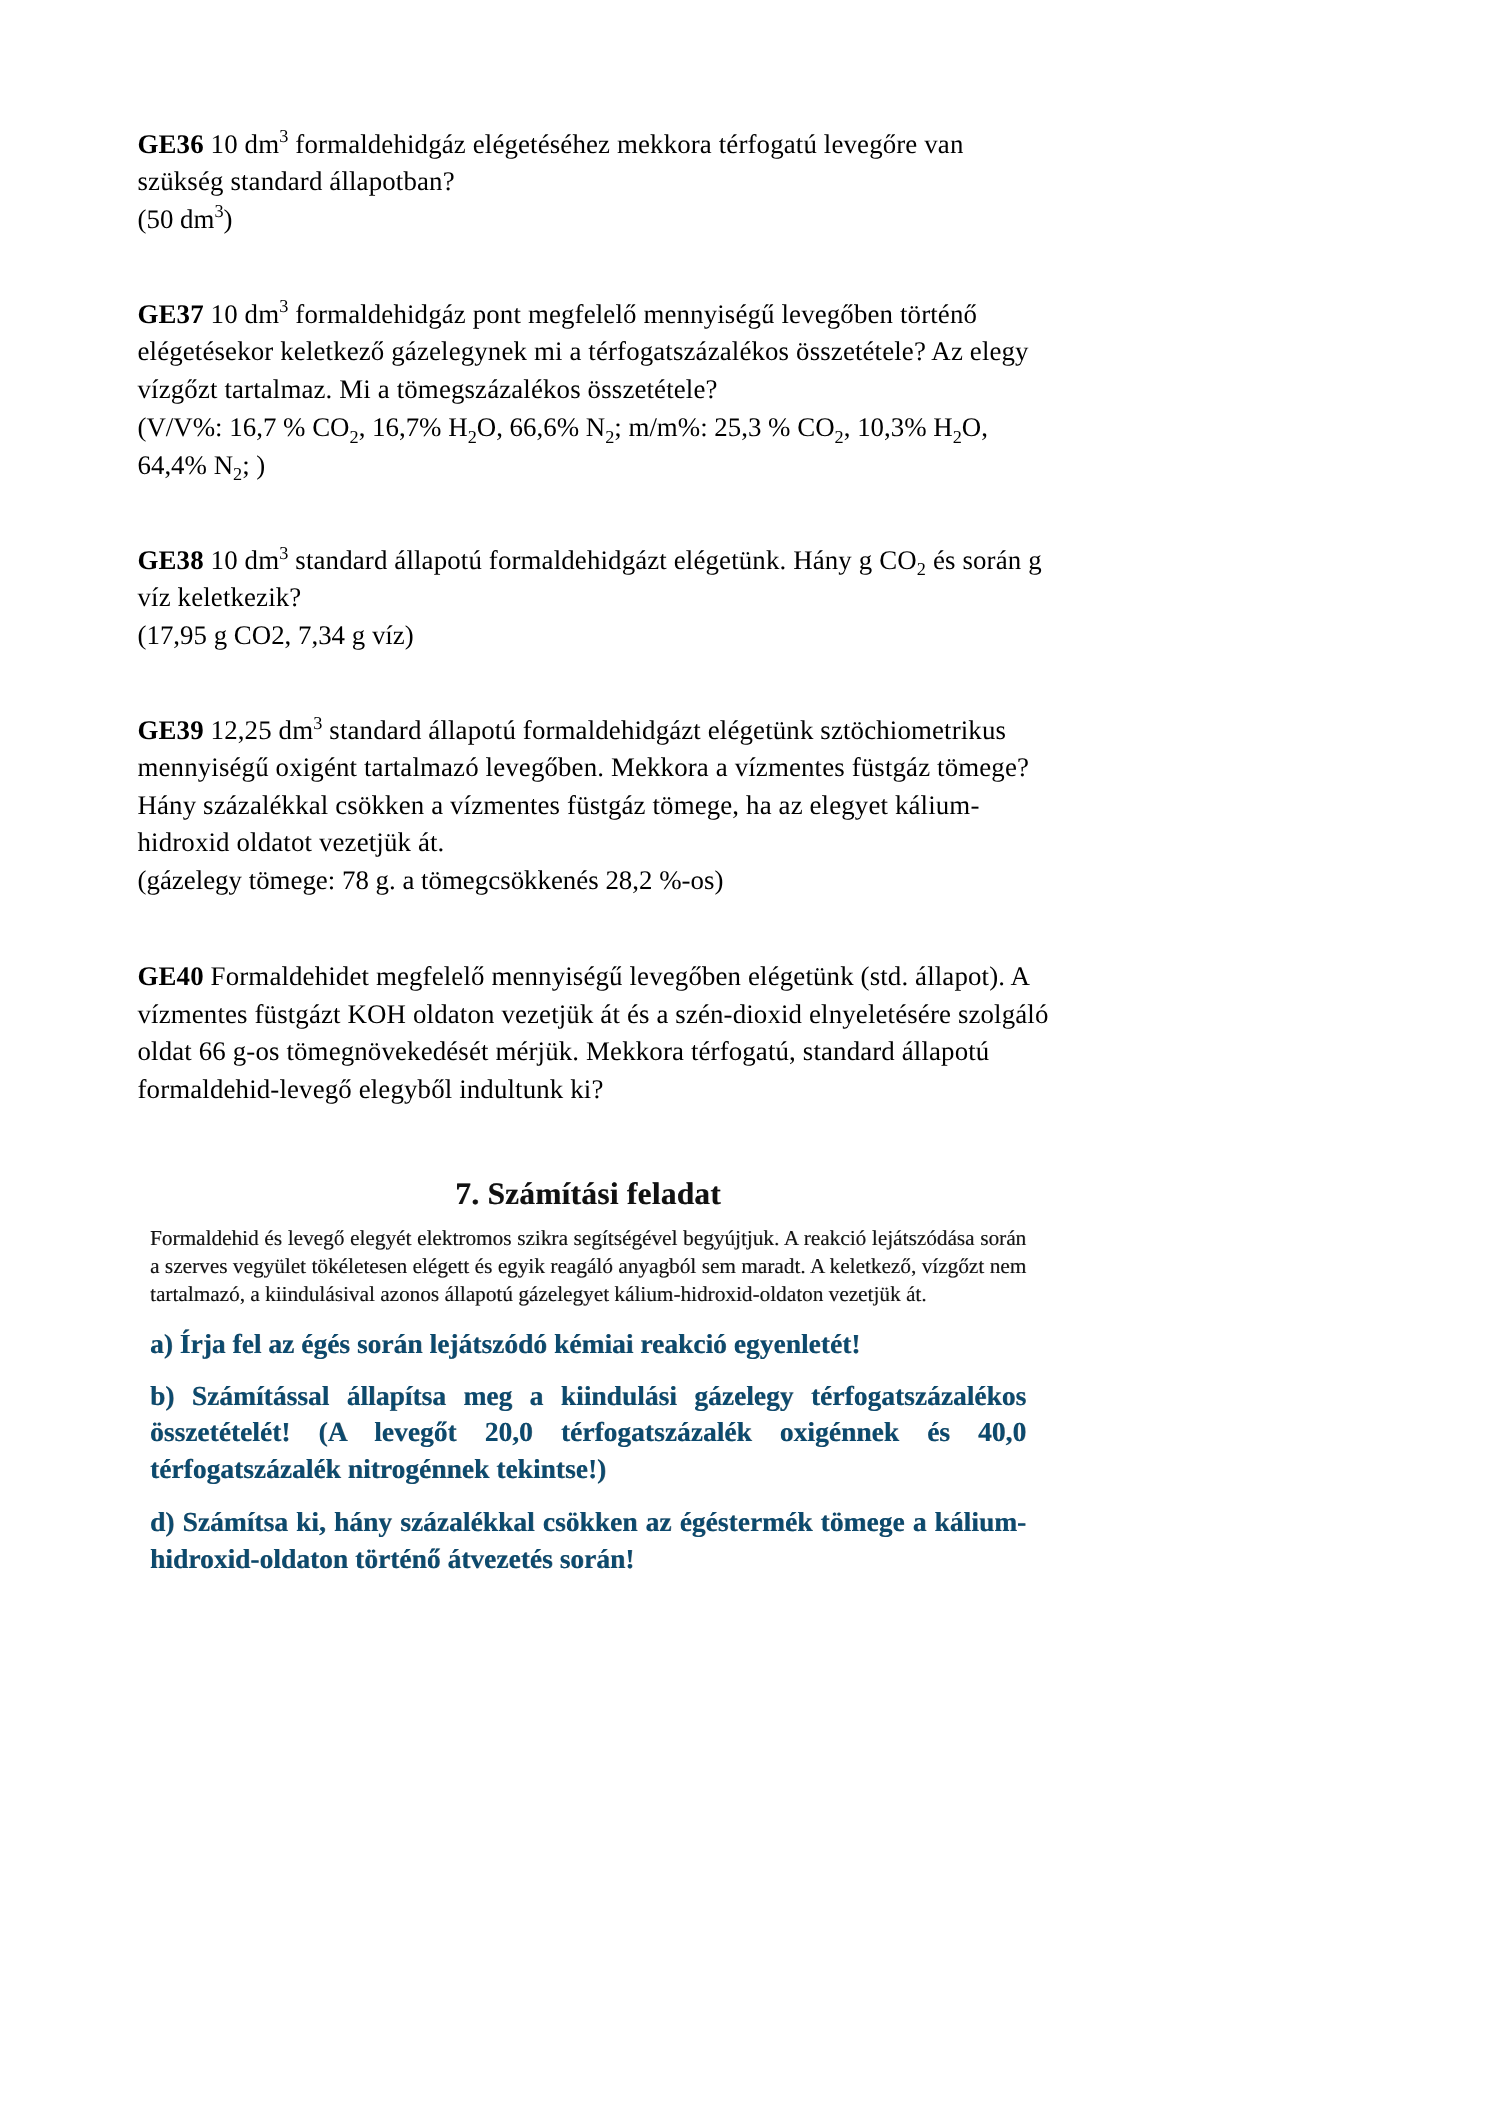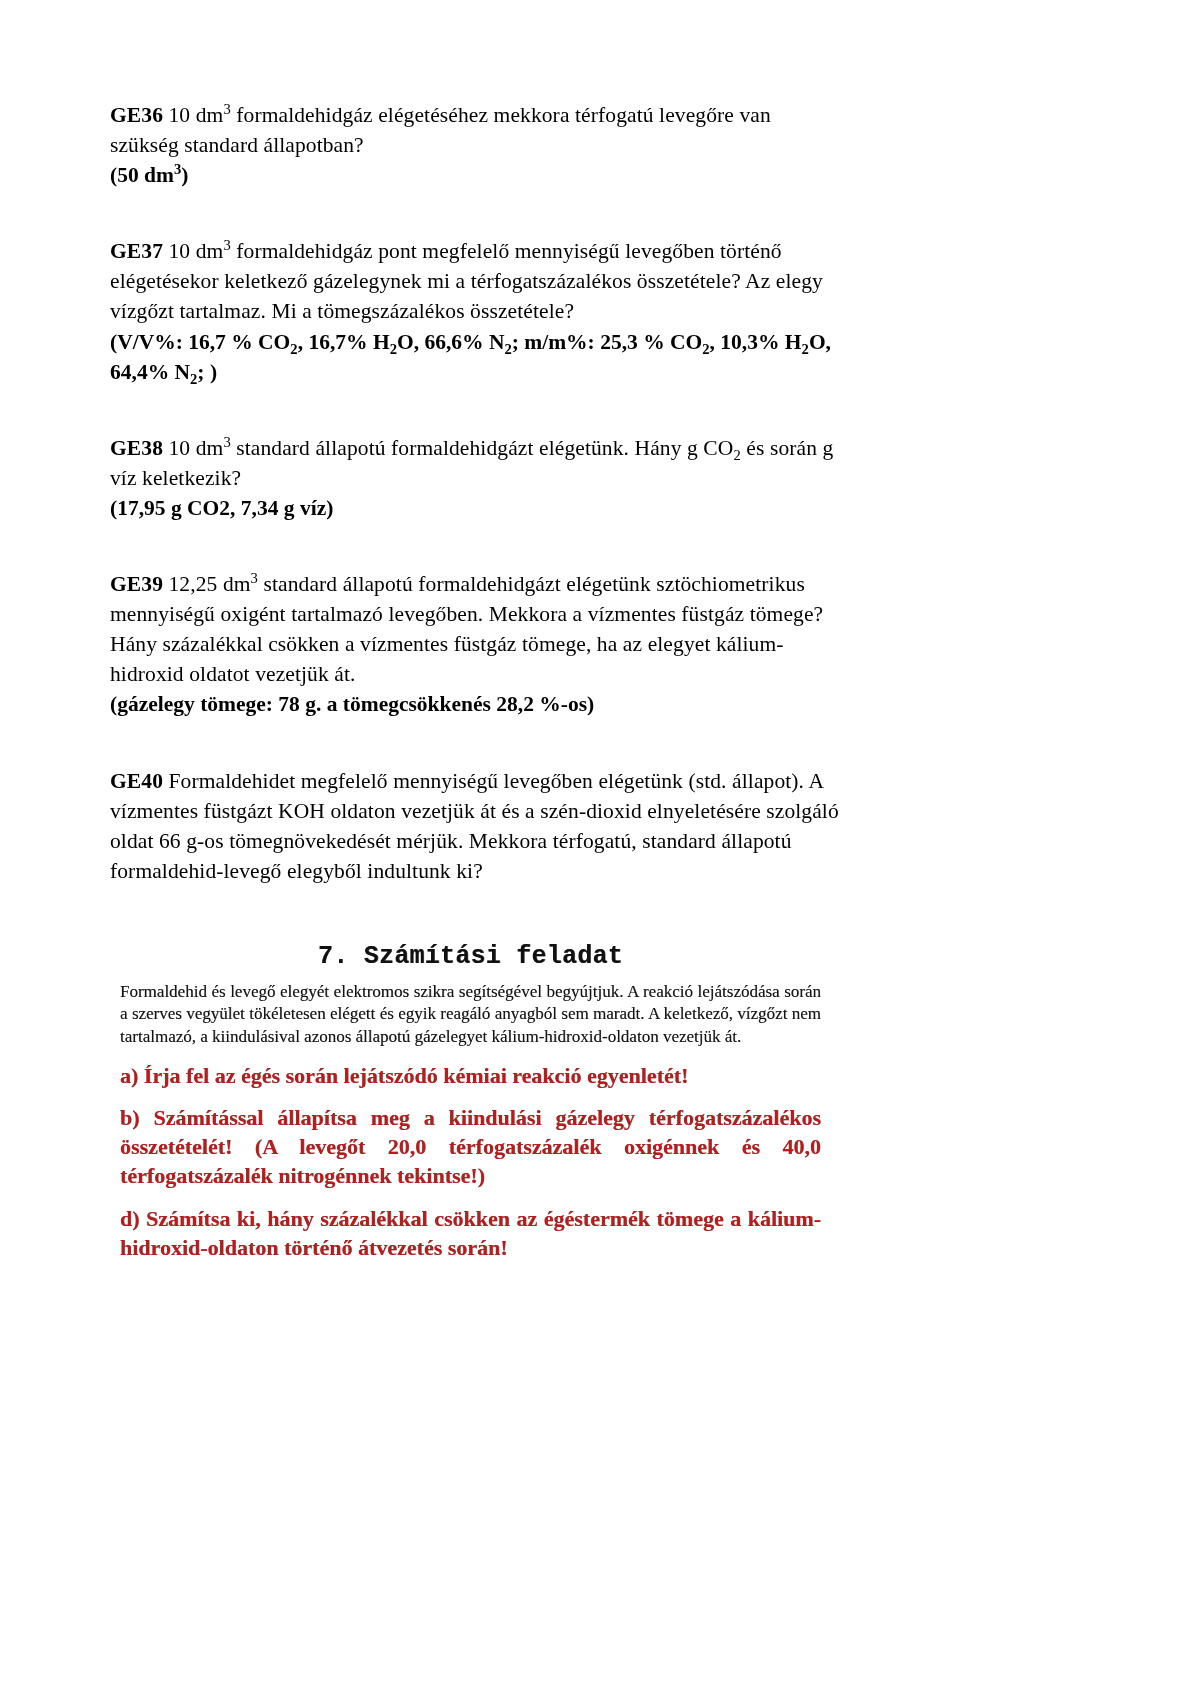--- a/index.html
+++ b/index.html
@@ -35,37 +35,36 @@
     margin: 0;
     letter-spacing: 0.005em;
   }
   .ex-tag {
     font-weight: bold;
   }
   .ex-answer {
     font-size: 21.5px;
     line-height: 1.40;
     margin: 0;
-    font-weight: bold;
   }
   sup, sub {
     font-size: 0.68em;
     line-height: 0;
   }
   sup { vertical-align: super; }
   sub { vertical-align: sub; }
 
   
   .scan {
     margin-top: 56px;
     padding: 0 20px 0 10px;
   }
   .scan-title {
     text-align: center;
-    font-family: Liberation Mono, monospace;
+    font-family: Liberation Serif, serif;
     font-weight: bold;
     font-size: 25px;
     letter-spacing: 0.01em;
     margin: 0 0 10px 0;
     color: #111111;
     text-shadow: 0.4px 0 0 rgba(0,0,0,0.55);
   }
   .scan-para {
     font-size: 17px;
     line-height: 1.33;
@@ -74,21 +73,21 @@
     color: #131313;
     text-shadow: 0.35px 0 0 rgba(0,0,0,0.4);
     hyphens: none;
   }
   .scan-item {
     font-size: 22px;
     line-height: 1.33;
     font-weight: bold;
     text-align: justify;
     margin: 0 0 13px 0;
-    color: #b91c1c;
+    color: #0c4a6e;
     text-shadow: 0.35px 0 0 rgba(0,0,0,0.45);
   }
   .scan-item.last { margin-bottom: 0; }
   .scan-item-b {
     text-align: justify;
     text-align-last: left;
   }
   .nowrapspace { white-space: pre-wrap; }
 </style>
 </head>

